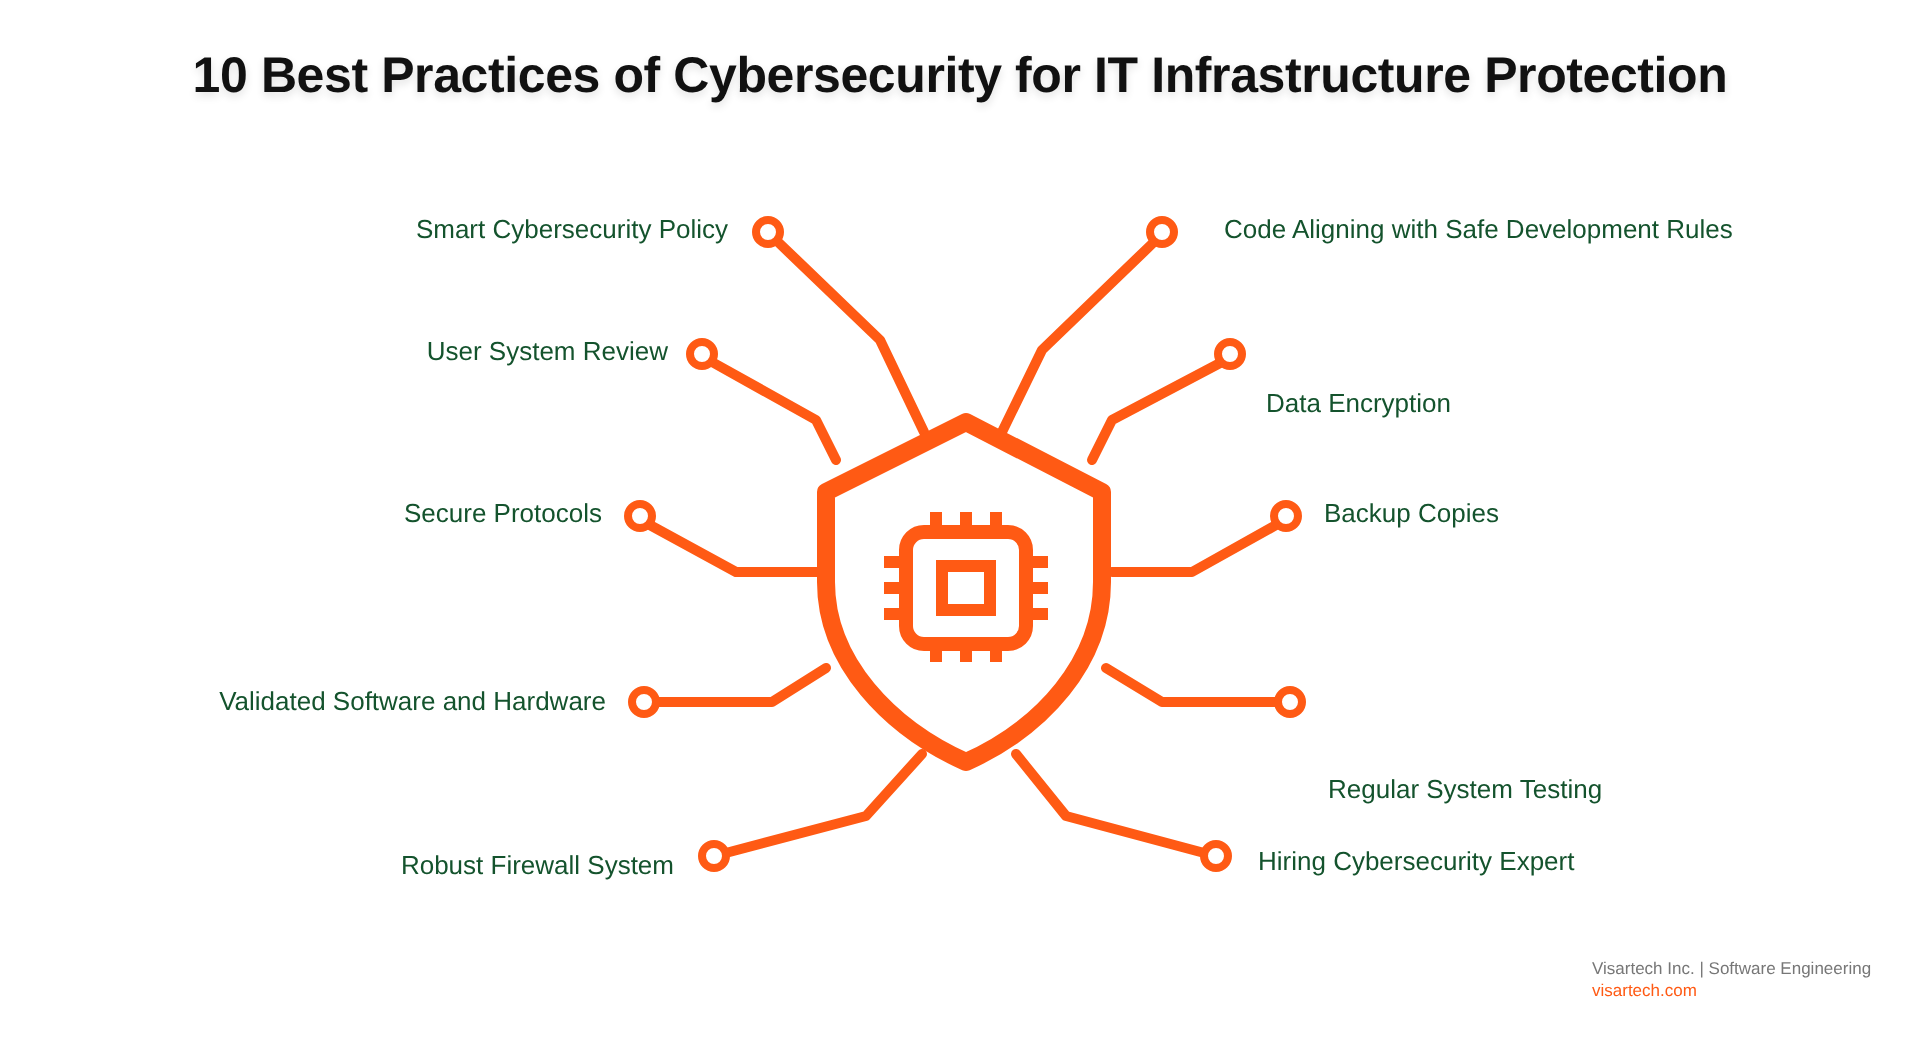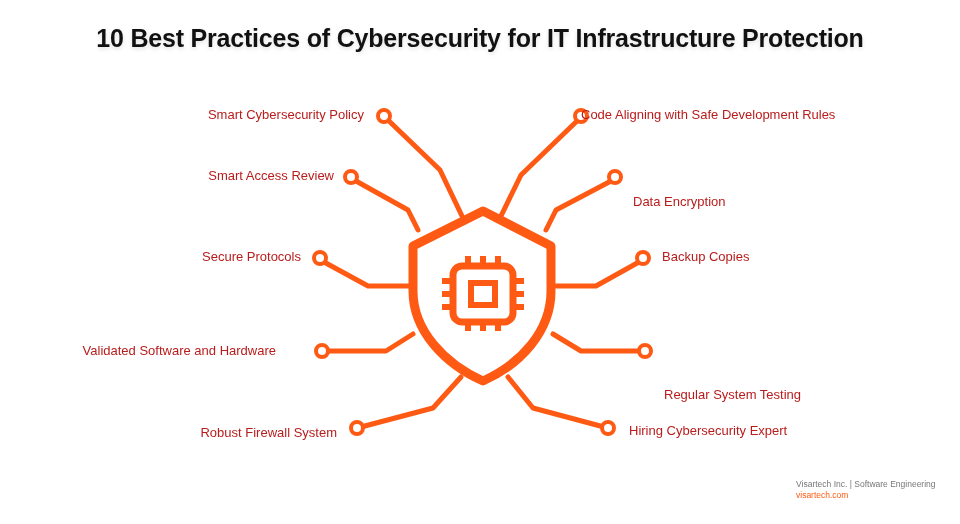--- a/index.html
+++ b/index.html
@@ -2,21 +2,21 @@
 <html><head>
   <meta charset="utf-8">
   <style>
     html, body { margin: 0; padding: 0; background: #ffffff; }
     body { width: 960px; height: 524px; position: relative; overflow: hidden;
            font-family: "Liberation Sans", "DejaVu Sans", sans-serif; color: #1a1a1a; }
     .title { position: absolute; left: 0; top: 24px; width: 960px; text-align: center;
              font-size: 25px; font-weight: bold; letter-spacing: -0.2px; color: #111;
              text-shadow: 0 2px 4px rgba(0,0,0,0.12); }
     svg.diagram { position: absolute; left: 0; top: 0; }
-    .label { position: absolute; font-size: 13px; color: #b91c1c; white-space: nowrap; line-height: 16px; }
+    .label { position: absolute; font-size: 13px; color: #14532d; white-space: nowrap; line-height: 16px; }
     .label.left { text-align: right; }
     .footer { position: absolute; left: 796px; top: 479px; font-size: 8.5px; line-height: 11px; }
     .footer .company { color: #777; }
     .footer .site { color: #ff5a14; }
   </style>
 </head>
 <body>
 
 <div class="title">10 Best Practices of Cybersecurity for IT Infrastructure Protection</div>
 
@@ -67,26 +67,26 @@
 
     <rect x="515" y="278" width="9" height="6"></rect>
     <rect x="515" y="291" width="9" height="6"></rect>
     <rect x="515" y="304" width="9" height="6"></rect>
   </g>
   <rect x="453" y="266" width="60" height="56" rx="9" fill="#ffffff" stroke="#ff5a14" stroke-width="7"></rect>
   <rect x="471" y="283" width="24" height="22" fill="#ffffff" stroke="#ff5a14" stroke-width="6"></rect>
 </svg>
 
 <div class="label left" style="right:596px; top:107px;">Smart Cybersecurity Policy</div>
-<div class="label left" style="right:626px; top:168px;">Smart Access Review</div>
+<div class="label left" style="right:626px; top:168px;">User System Review</div>
 <div class="label left" style="right:659px; top:249px;">Secure Protocols</div>
-<div class="label left" style="right:684px; top:343px;">Validated Software and Hardware</div>
+<div class="label left" style="right:657px; top:343px;">Validated Software and Hardware</div>
 <div class="label left" style="right:623px; top:425px;">Robust Firewall System</div>
 
-<div class="label" style="left:581px; top:107px;">Code Aligning with Safe Development Rules</div>
+<div class="label" style="left:612px; top:107px;">Code Aligning with Safe Development Rules</div>
 <div class="label" style="left:633px; top:168px;margin-top:26px;">Data Encryption</div>
 <div class="label" style="left:662px; top:249px;">Backup Copies</div>
 <div class="label" style="left:664px; top:343px;margin-top:44px;">Regular System Testing</div>
 <div class="label" style="left:629px; top:423px;">Hiring Cybersecurity Expert</div>
 
 <div class="footer">
   <div class="company">Visartech Inc. | Software Engineering</div>
   <div class="site">visartech.com</div>
 </div>
 

